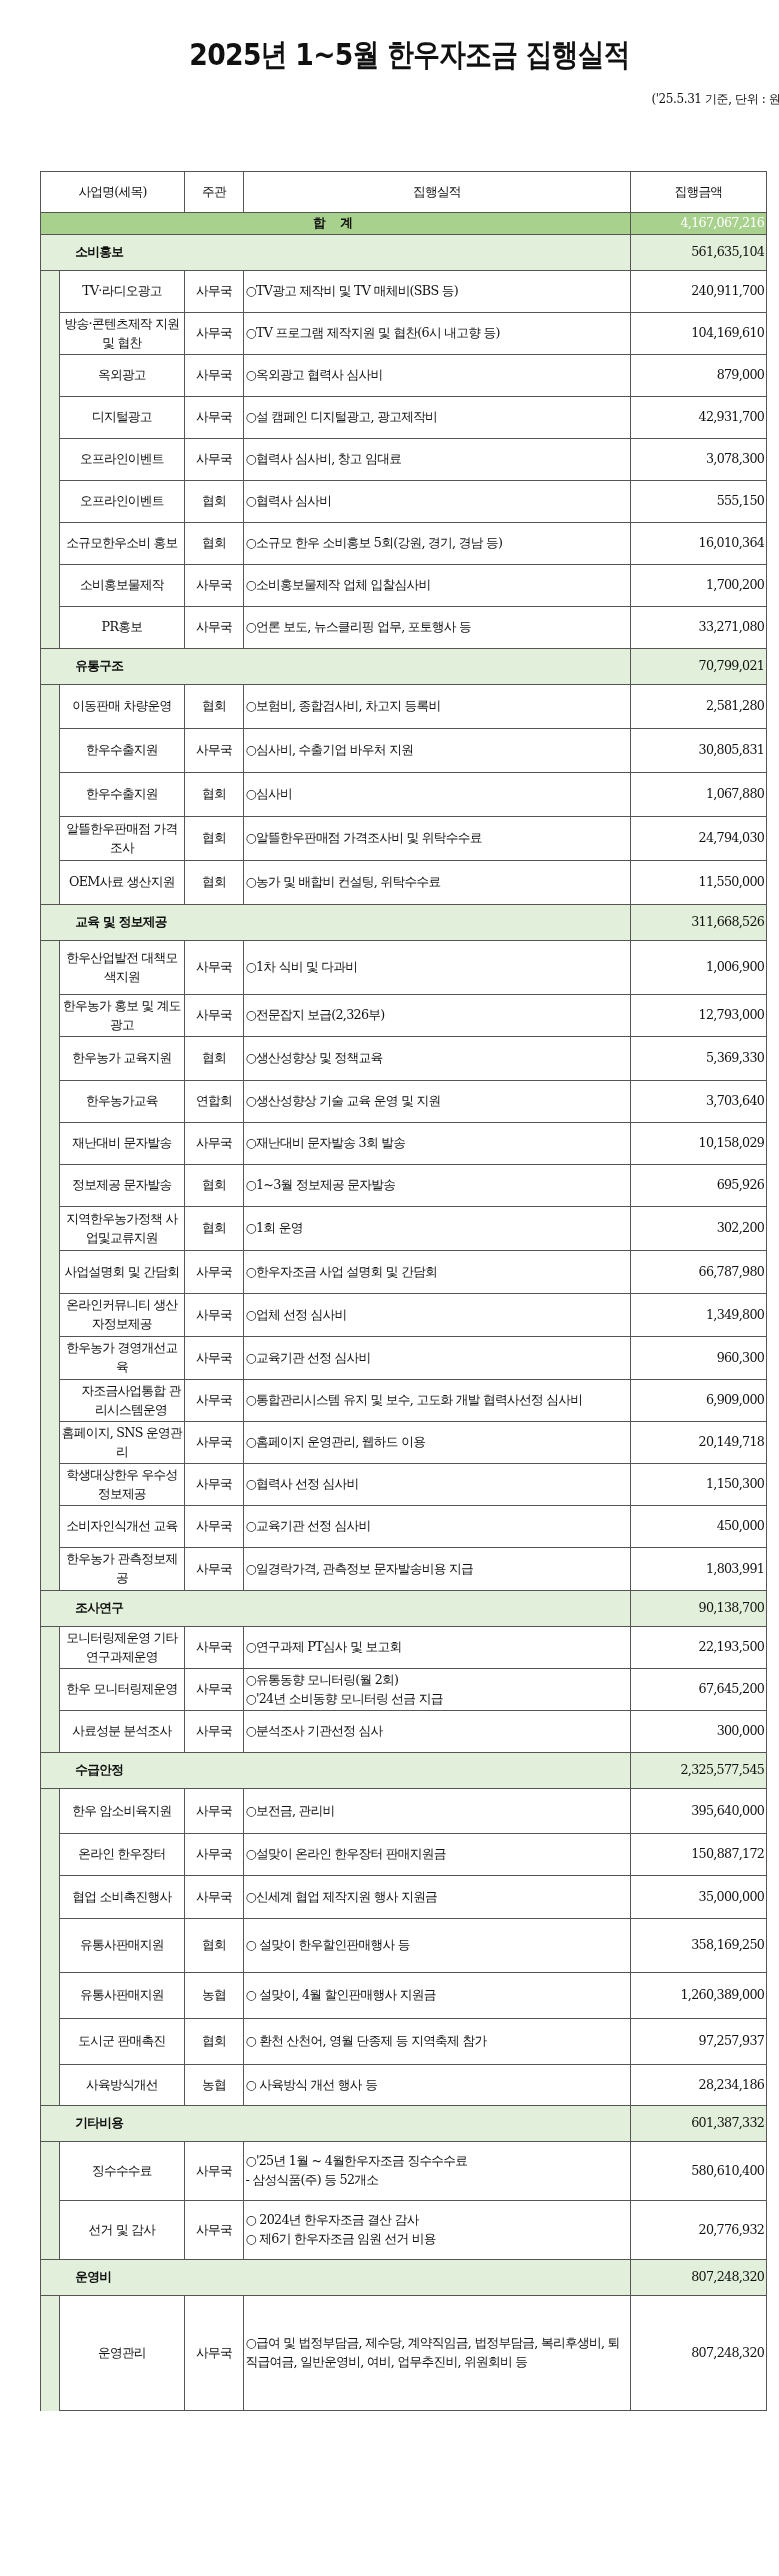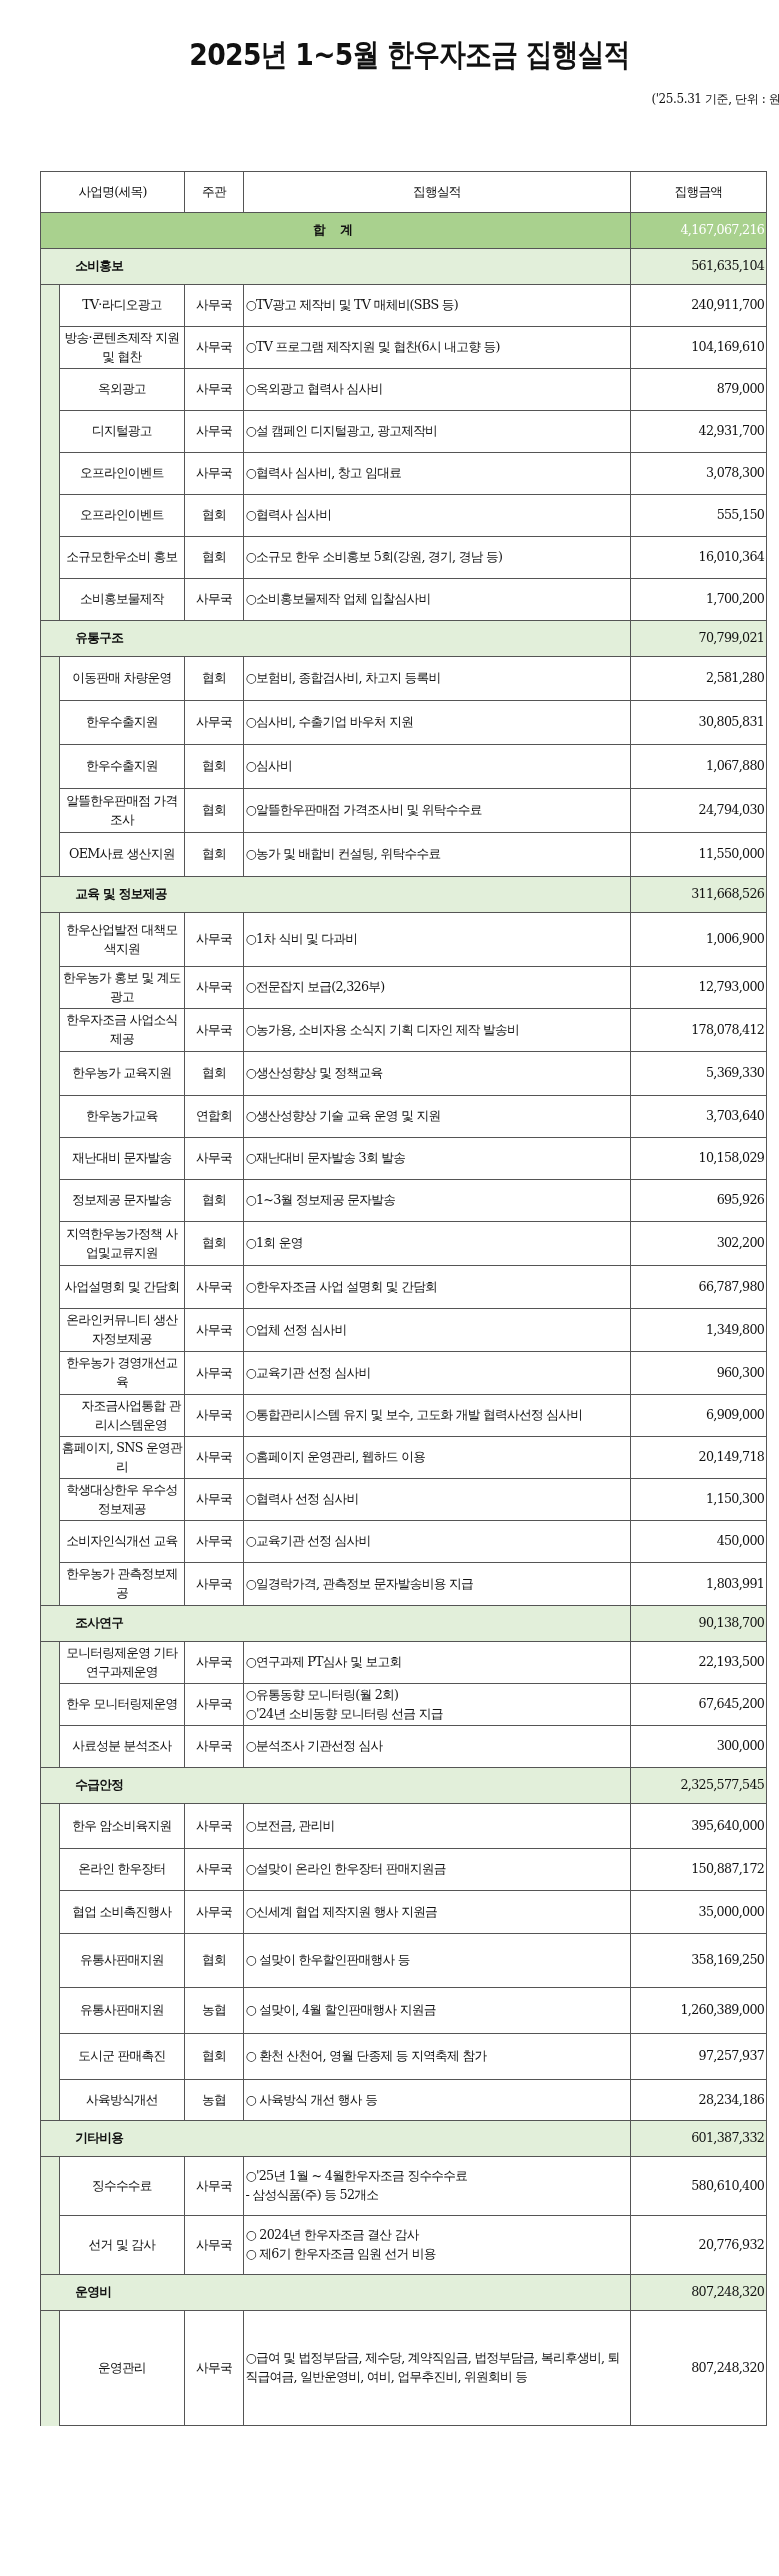--- a/index.html
+++ b/index.html
@@ -21,21 +21,21 @@
   }
   table.main td, table.main th {
     border: 0.8px solid #555; vertical-align: middle; line-height: 18.6px;
   }
   col.c-indent { width: 18.6px; }
   col.c-name { width: 125px; }
   col.c-org { width: 59px; }
   col.c-desc { width: 387px; }
   col.c-amt { width: 136px; }
   th { font-weight: normal; height: 41px; background: #fff; }
-  tr.total td { background: #a9d18e; height: 36px; }
+  tr.total td { background: #a9d18e; height: 22px; }
   tr.total td.t-label { text-align: center; font-weight: bold; letter-spacing: 5.1px; }
   tr.total td.t-amt { text-align: right; color: #ffffff; padding-right: 1.7px; font-size: 12.7px; }
   tr.section td { background: #e2efda; height: 36px; }
   tr.section td.s-label { font-weight: bold; padding-left: 34px; border-right: 0.8px solid #555; }
   tr.section td.s-amt { text-align: right; padding-right: 1.7px; }
   td.indent { background: #e2efda; border-top: none !important; border-bottom: none !important; }
   td.name { text-align: center; padding: 0 1.7px; }
   td.org { text-align: center; }
   td.desc { text-align: left; padding-left: 1.7px; white-space: pre-line; }
   td.amt { text-align: right; padding-right: 1.7px; }
@@ -122,20 +122,27 @@
           <td class="desc" style="height: 42px;">○소규모 한우 소비홍보 5회(강원, 경기, 경남 등)</td>
           <td class="amt" style="height: 42px;">16,010,364</td>
         </tr>
         <tr class="item">
           <td class="indent" style="height: 42px;"></td>
           <td class="name" style="height: 42px;">소비홍보물제작</td>
           <td class="org" style="height: 42px;">사무국</td>
           <td class="desc" style="height: 42px;">○소비홍보물제작 업체 입찰심사비</td>
           <td class="amt" style="height: 42px;">1,700,200</td>
         </tr>
+        <tr class="item">
+          <td class="indent" style="height: 42px;"></td>
+          <td class="name" style="height: 42px;">PR홍보</td>
+          <td class="org" style="height: 42px;">사무국</td>
+          <td class="desc" style="height: 42px;">○언론 보도, 뉴스클리핑 업무, 포토행사 등</td>
+          <td class="amt" style="height: 42px;">33,271,080</td>
+        </tr>
         <tr class="section">
           <td colspan="4" class="s-label">유통구조</td>
           <td class="s-amt">70,799,021</td>
         </tr>
         <tr class="item">
           <td class="indent" style="height: 44px;"></td>
           <td class="name" style="height: 44px;">이동판매 차량운영</td>
           <td class="org" style="height: 44px;">협회</td>
           <td class="desc" style="height: 44px;">○보험비, 종합검사비, 차고지 등록비</td>
           <td class="amt" style="height: 44px;">2,581,280</td>
@@ -178,27 +185,20 @@
           <td class="org" style="height: 54px;">사무국</td>
           <td class="desc" style="height: 54px;">○1차 식비 및 다과비</td>
           <td class="amt" style="height: 54px;">1,006,900</td>
         </tr>
         <tr class="item">
           <td class="indent" style="height: 42px;"></td>
           <td class="name" style="height: 42px;">한우농가 홍보 및 계도광고</td>
           <td class="org" style="height: 42px;">사무국</td>
           <td class="desc" style="height: 42px;">○전문잡지 보급(2,326부)</td>
           <td class="amt" style="height: 42px;">12,793,000</td>
-        </tr>
-        <tr class="item">
-          <td class="indent" style="height: 43px;"></td>
-          <td class="name" style="height: 43px;">한우자조금 사업소식제공</td>
-          <td class="org" style="height: 43px;">사무국</td>
-          <td class="desc" style="height: 43px;">○농가용, 소비자용 소식지 기획 디자인 제작 발송비</td>
-          <td class="amt" style="height: 43px;">178,078,412</td>
         </tr>
         <tr class="item">
           <td class="indent" style="height: 44px;"></td>
           <td class="name" style="height: 44px;">한우농가 교육지원</td>
           <td class="org" style="height: 44px;">협회</td>
           <td class="desc" style="height: 44px;">○생산성향상 및 정책교육</td>
           <td class="amt" style="height: 44px;">5,369,330</td>
         </tr>
         <tr class="item">
           <td class="indent" style="height: 42px;"></td>

